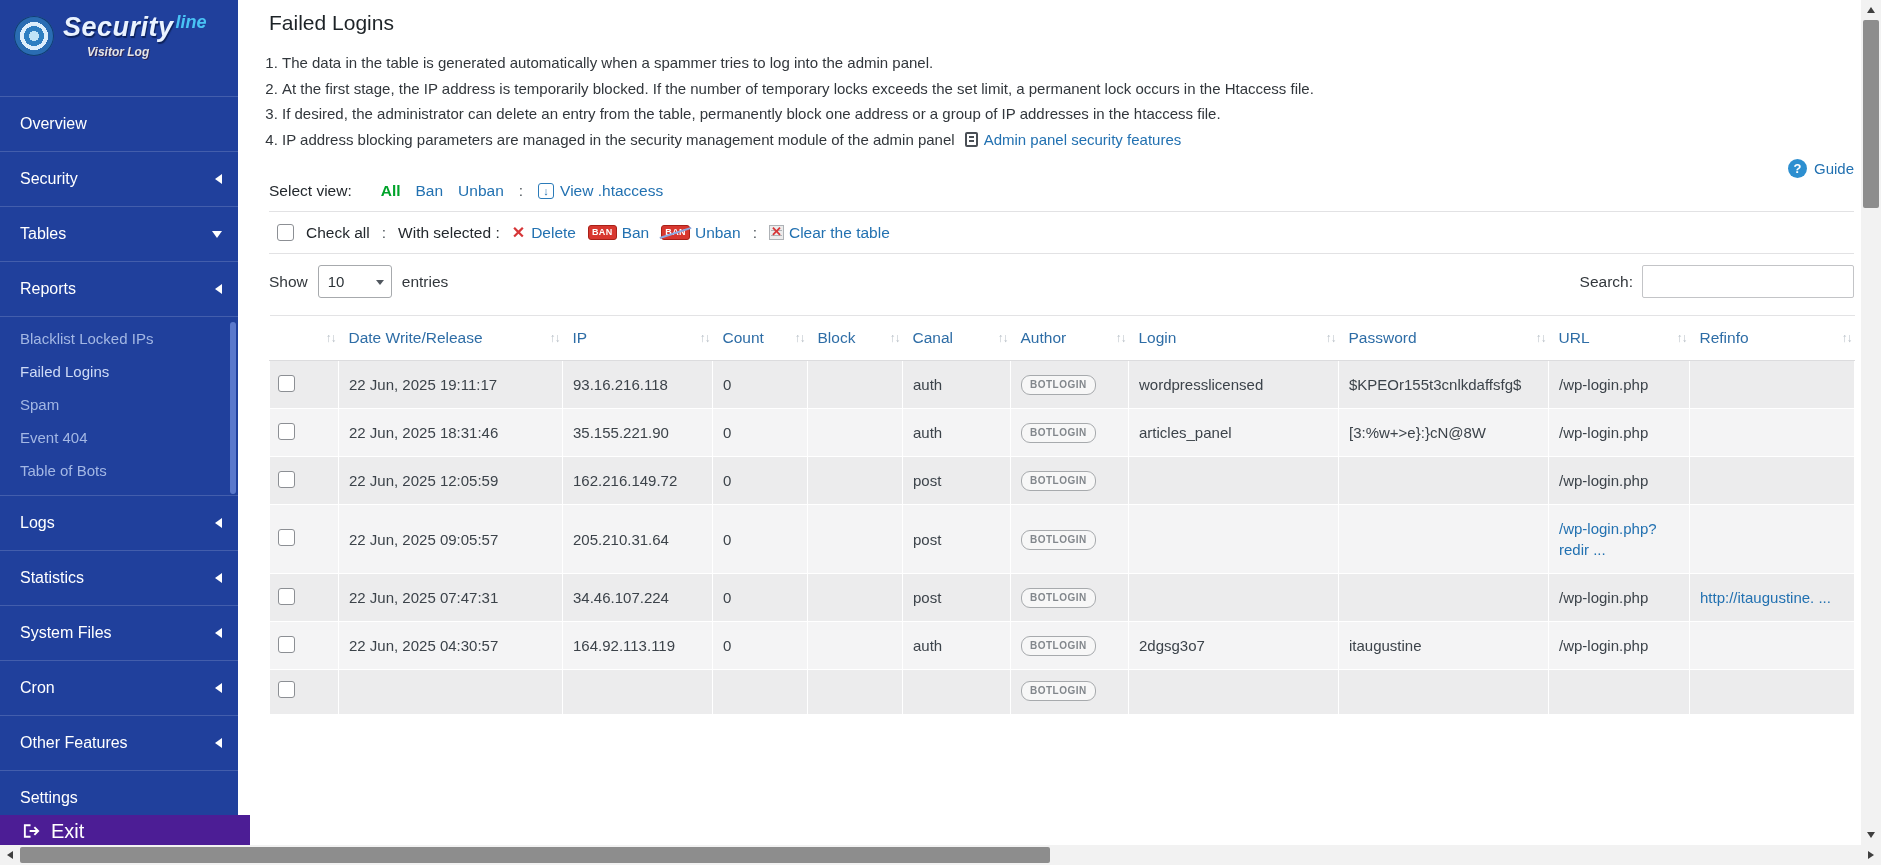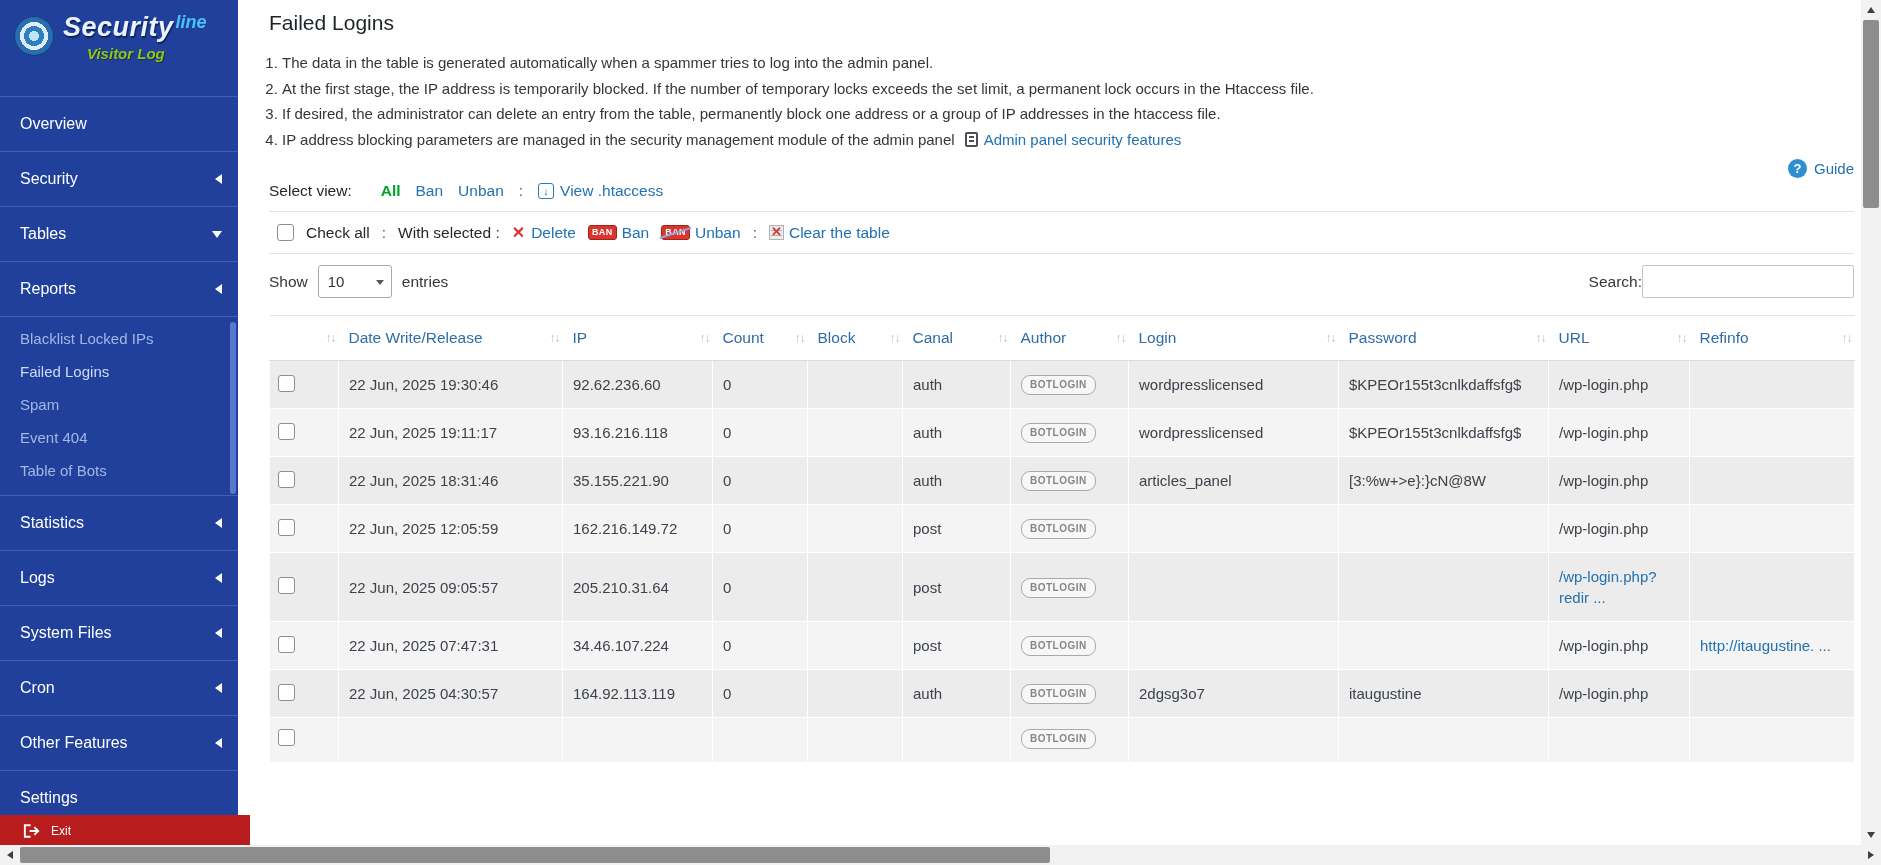--- a/index.html
+++ b/index.html
@@ -10,36 +10,36 @@
   
   .sidebar { position: absolute; left: 0; top: 0; width: 238px; height: 865px; background: #20409c; color: #fff; }
   .logo-block { height: 96px; display: flex; align-items: flex-start; gap: 9px; padding: 12px 8px 0 14px; }
   .logo-circle { width: 40px; height: 40px; border-radius: 50%; flex: 0 0 40px; margin-top: 4px;
     background: radial-gradient(circle, #bfe3f7 0 5px, #2f7fc1 5px 10px, #ddeefb 10px 14px, #2a6db3 14px 20px);
     box-shadow: inset 0 0 0 1px #123c74; }
   .lg-line1 { white-space: nowrap; }
   .lg-main { font-size: 27px; font-weight: bold; font-style: italic; color: #eaf3ff;
     text-shadow: 1px 2px 1px rgba(5,20,60,.65); letter-spacing: .5px; }
   .lg-accent { font-size: 18px; font-weight: bold; font-style: italic; color: #49c3f5; vertical-align: 8px; margin-left: 2px; }
-  .lg-sub { font-size: 15px; font-weight: bold; font-style: italic; color: #84cc16;
+  .lg-sub { font-size: 12px; font-weight: bold; font-style: italic; color: #e5e5e5;
     text-shadow: 1px 1px 0 rgba(60,0,0,.45); margin: 2px 0 0 24px; }
 
   .menu { }
   .mi { height: 55px; display: flex; align-items: center; padding: 0 16px 0 20px;
     border-top: 1px solid rgba(255,255,255,.16); font-size: 16px; cursor: pointer; }
   .mi-label { flex: 1; }
   .tri { width: 0; height: 0; display: inline-block; }
   .tri-left { border-top: 5px solid transparent; border-bottom: 5px solid transparent; border-right: 7px solid #fff; }
   .tri-down { border-left: 5px solid transparent; border-right: 5px solid transparent; border-top: 7px solid #fff; }
   .submenu { padding: 5px 0 8px; border-top: 1px solid rgba(255,255,255,.16); }
   .smi { height: 33px; line-height: 33px; padding-left: 20px; font-size: 15px; color: #a3b7e4; cursor: pointer; white-space: nowrap; }
   .smi.active { color: #cfdbf6; }
   .side-thumb { position: absolute; right: 2px; top: 322px; width: 6px; height: 172px; background: #5b79cc; border-radius: 3px; cursor: pointer; }
-  .exit-bar { position: absolute; left: 0; bottom: 18px; width: 250px; height: 32px; background: #b91c1c;
-    display: flex; align-items: center; gap: 10px; padding-left: 22px; font-size: 12px; color: #fff; cursor: pointer; z-index: 5; }
+  .exit-bar { position: absolute; left: 0; bottom: 18px; width: 250px; height: 32px; background: #4c1d95;
+    display: flex; align-items: center; gap: 10px; padding-left: 22px; font-size: 20px; color: #fff; cursor: pointer; z-index: 5; }
 
   
   .main { position: absolute; left: 238px; top: 0; width: 1623px; height: 845px;
     padding: 0 7px 0 31px; overflow: hidden; background: #fff; color: #3c434a; }
   h1.title { font-size: 21px; font-weight: 500; color: #1d2327; margin: 11px 0 0; }
   ol.notes { margin: 15px 0 0; padding-left: 13px; list-style-position: outside; font-size: 15px; color: #32373c; }
   ol.notes li { line-height: 25.5px; }
   .lnk { color: #2271b1; text-decoration: none; cursor: pointer; }
   .doc-icon { display: inline-block; width: 13px; height: 15px; border: 2px solid #4a4f55; border-radius: 2px;
     vertical-align: -2px; position: relative; margin: 0 6px 0 10px; }
@@ -73,21 +73,21 @@
     background: #aeb2b6; box-shadow: 0 5px 0 #aeb2b6; }
   .clear-icon::after { content: '\2715'; position: absolute; left: 1px; top: -2px; color: #d63638; font-size: 13px; font-weight: bold; }
 
   .ctrl-row { display: flex; align-items: center; margin: 11px 0 0; font-size: 15.5px; color: #32373c; }
   .sel-wrap { position: relative; margin: 0 10px; }
   .sel-wrap::after { content: ''; position: absolute; right: 8px; top: 50%; margin-top: -2px; pointer-events: none;
     border-left: 4px solid transparent; border-right: 4px solid transparent; border-top: 5px solid #50575e; }
   select.len { appearance: none; -webkit-appearance: none; width: 74px; height: 33px; border: 1px solid #a7aaad;
     border-radius: 3px; background: #fff; font-size: 15px; padding: 2px 24px 2px 9px; color: #2c3338;
     font-family: "Liberation Sans", sans-serif; cursor: pointer; }
-  .search-wrap { margin-left: auto; display: flex; align-items: center; }
+  .search-wrap { margin-left: auto; display: flex; align-items: center; gap: 9px; }
   input.search-input { width: 212px; height: 33px; border: 1px solid #c3c4c7; border-radius: 2px; background: #fff;
     font-size: 15px; padding: 0 8px; font-family: "Liberation Sans", sans-serif; }
 
   
   table.grid { border-collapse: collapse; table-layout: fixed; width: 1585px; margin-top: 17px; border-top: 1px solid #e3e3e5; }
   table.grid th { position: relative; text-align: left; font-weight: 500; font-size: 15.5px; color: #2e6da6;
     background: #fff; padding: 13px 18px 13px 10px; border-bottom: 1px solid #dcdcde; cursor: pointer; white-space: nowrap; }
   .sort { position: absolute; right: 3px; top: 50%; transform: translateY(-50%); color: #b9c0c8; font-size: 12px; letter-spacing: -1px; }
   table.grid td { padding: 13px 10px; font-size: 15px; color: #3c434a; border: 1px solid #fff; vertical-align: middle;
     word-break: break-word; overflow: hidden; }
@@ -142,25 +142,25 @@
           <span class="tri tri-left"></span>
         </div>
         <div class="submenu">
           <div class="smi">Blacklist Locked IPs</div>
           <div class="smi active">Failed Logins</div>
           <div class="smi">Spam</div>
           <div class="smi">Event 404</div>
           <div class="smi">Table of Bots</div>
         </div>
         <div class="mi">
+          <span class="mi-label">Logs</span>
+          <span class="tri tri-left"></span>
+        </div>
+        <div class="mi">
           <span class="mi-label">Statistics</span>
-          <span class="tri tri-left"></span>
-        </div>
-        <div class="mi">
-          <span class="mi-label">Logs</span>
           <span class="tri tri-left"></span>
         </div>
         <div class="mi">
           <span class="mi-label">System Files</span>
           <span class="tri tri-left"></span>
         </div>
         <div class="mi">
           <span class="mi-label">Cron</span>
           <span class="tri tri-left"></span>
         </div>
@@ -264,33 +264,20 @@
             <th><span class="th-label">Author</span><span class="sort">↑↓</span></th>
             <th><span class="th-label">Login</span><span class="sort">↑↓</span></th>
             <th><span class="th-label">Password</span><span class="sort">↑↓</span></th>
             <th><span class="th-label">URL</span><span class="sort">↑↓</span></th>
             <th><span class="th-label">Refinfo</span><span class="sort">↑↓</span></th>
           </tr>
         </thead>
       <tbody id="bodyRows">
           <tr>
             <td class="cb-cell"><input class="cb" type="checkbox" style=""></td>
-            <td>22 Jun, 2025 19:30:46</td>
-            <td>92.62.236.60</td>
-            <td>0</td>
-            <td></td>
-            <td>auth</td>
-            <td><span class="badge">BOTLOGIN</span></td>
-            <td>wordpresslicensed</td>
-            <td>$KPEOr155t3cnlkdaffsfg$</td>
-            <td>/wp-login.php</td>
-            <td></td>
-          </tr>
-          <tr>
-            <td class="cb-cell"><input class="cb" type="checkbox" style=""></td>
             <td>22 Jun, 2025 19:11:17</td>
             <td>93.16.216.118</td>
             <td>0</td>
             <td></td>
             <td>auth</td>
             <td><span class="badge">BOTLOGIN</span></td>
             <td>wordpresslicensed</td>
             <td>$KPEOr155t3cnlkdaffsfg$</td>
             <td>/wp-login.php</td>
             <td></td>

